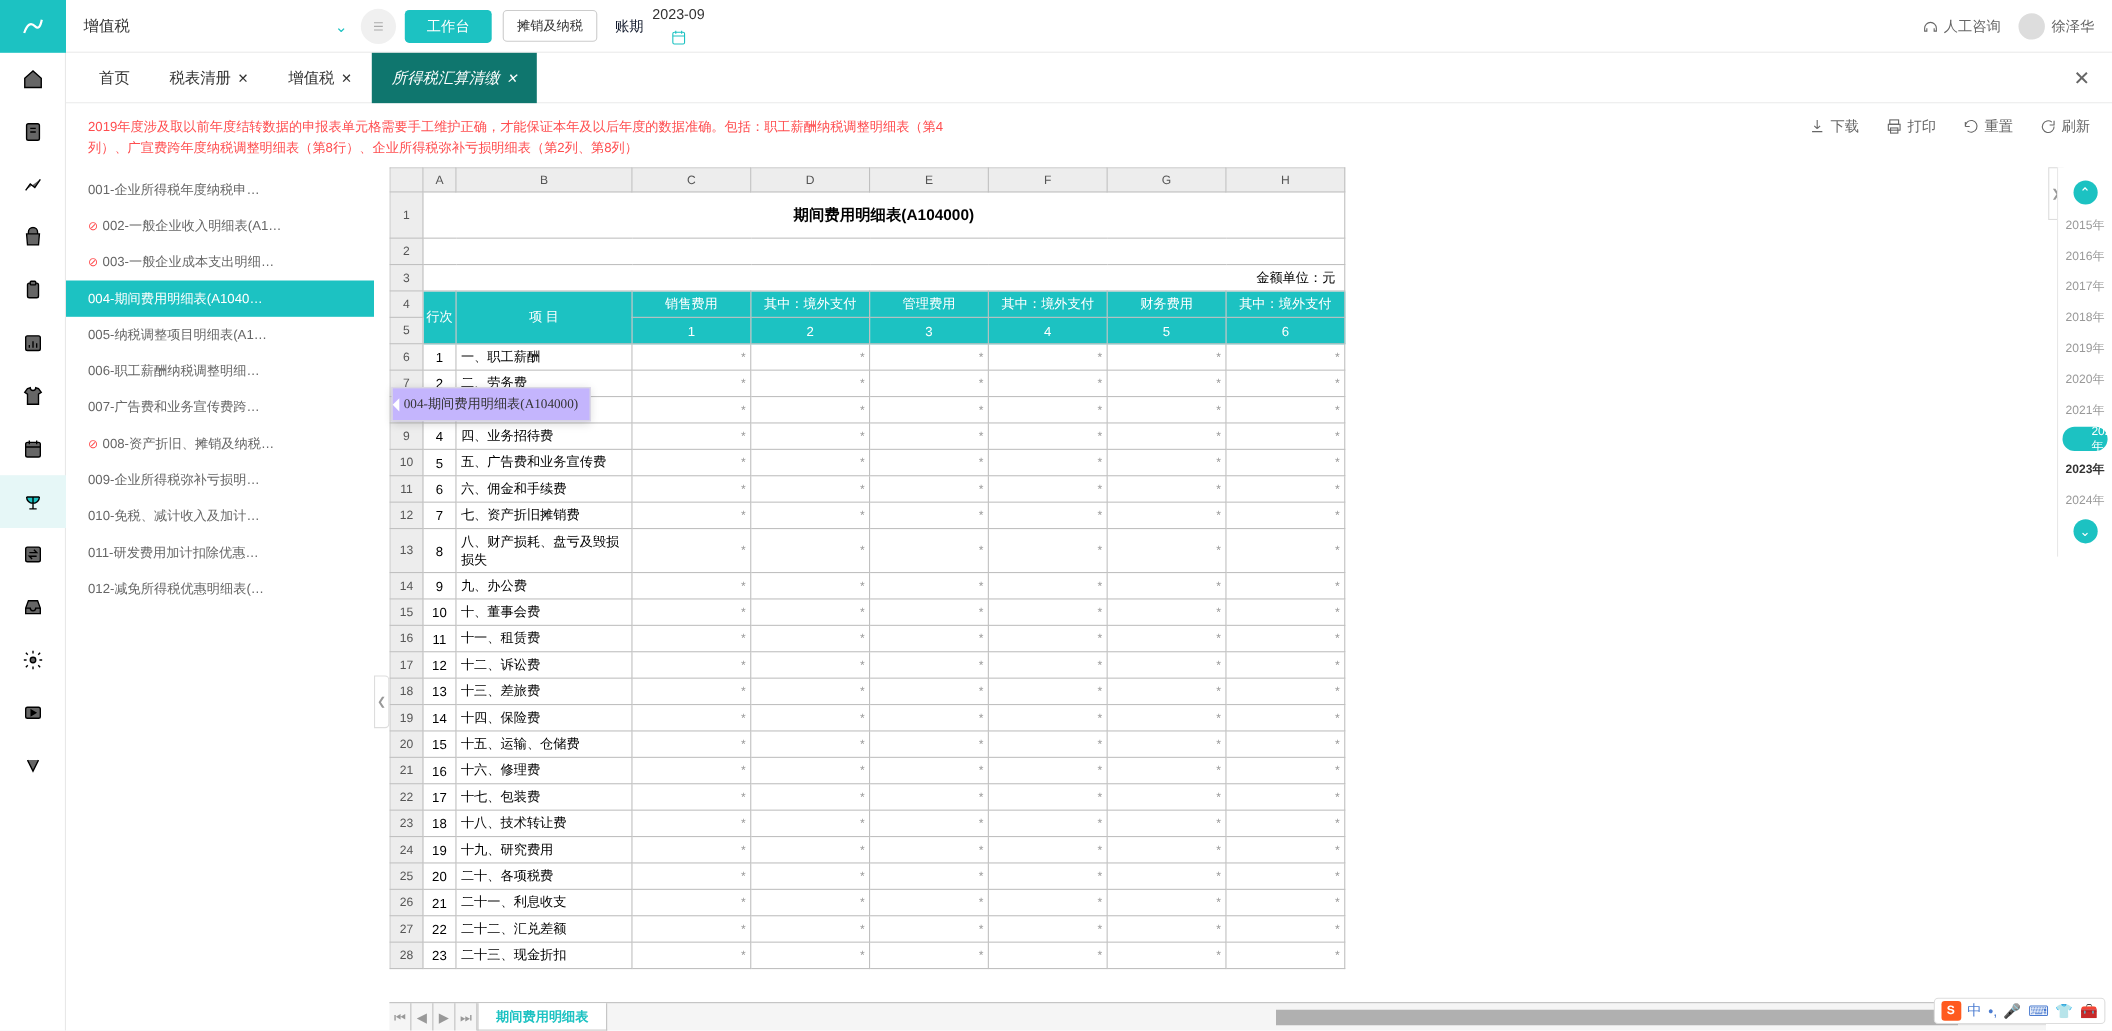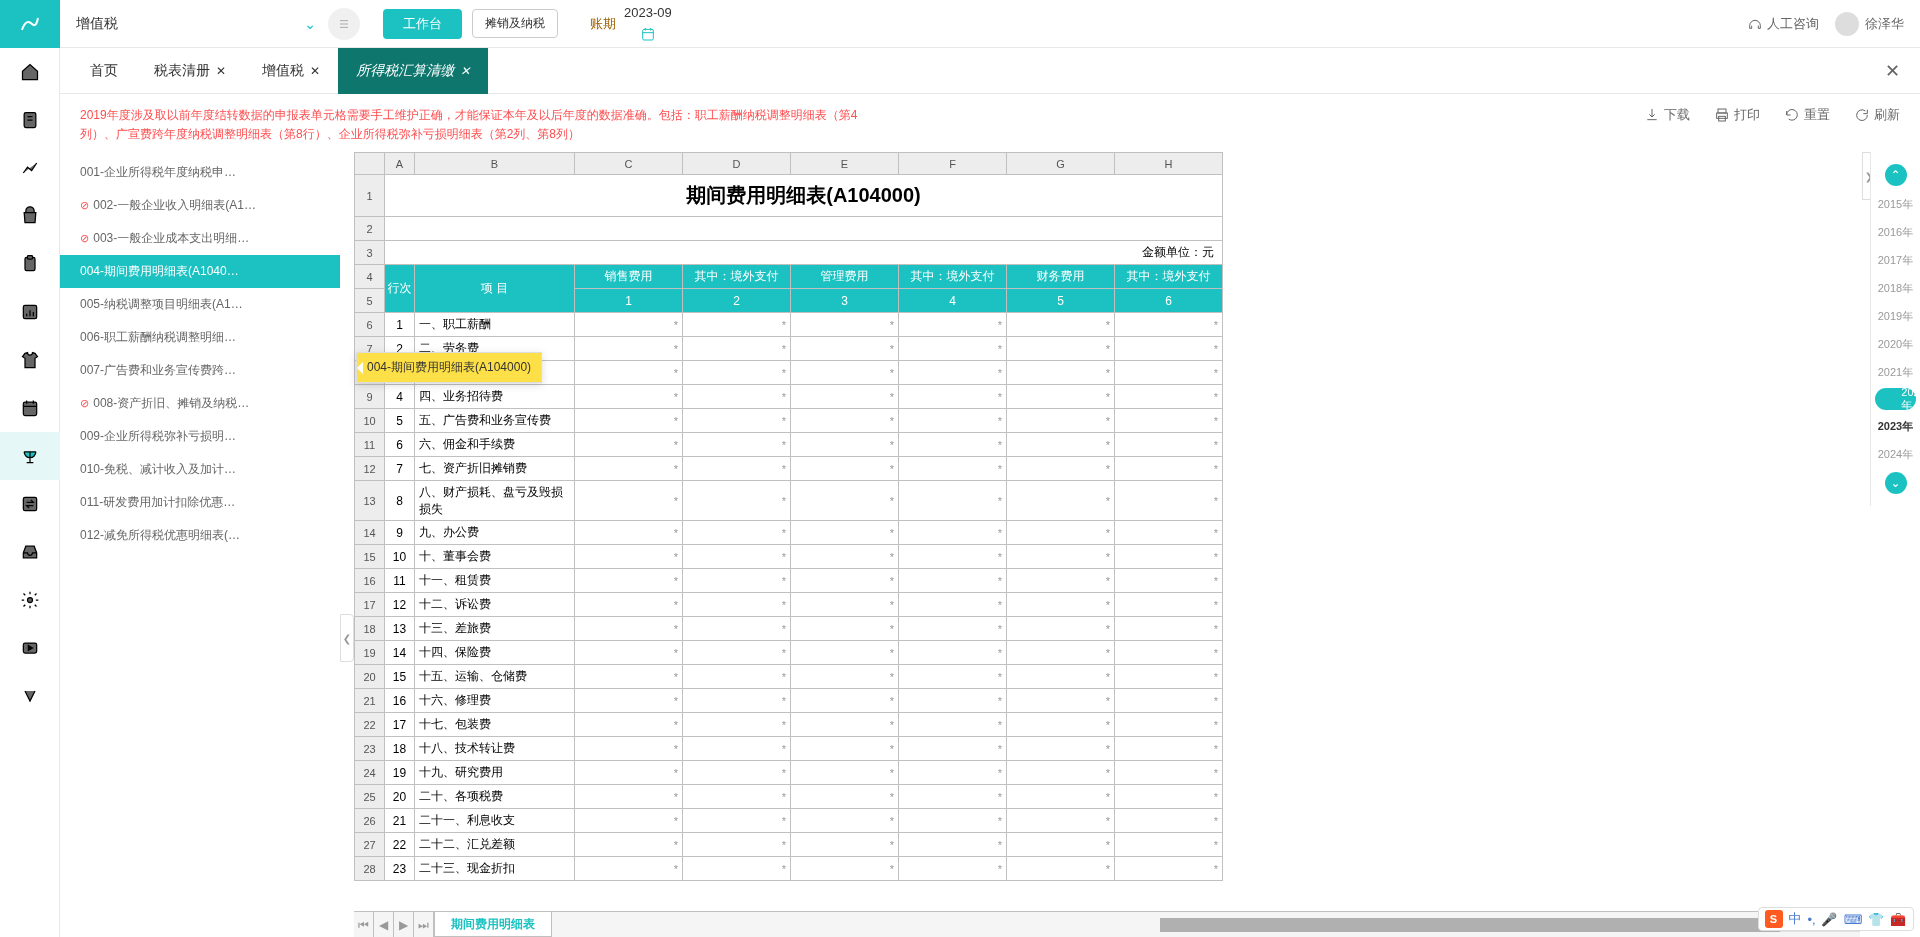--- a/index.html
+++ b/index.html
@@ -12,23 +12,23 @@
 .left-sidebar .nav-item { width: 60px; height: 48px; display: flex; align-items: center; justify-content: center; cursor: pointer; }
 .left-sidebar .nav-item svg { width: 20px; height: 20px; fill: #666; }
 .left-sidebar .nav-item.active { background: #e6f7f7; }
 .left-sidebar .nav-item.active svg { fill: #1cc2c2; }
 
 
 .top-bar { position: absolute; left: 60px; top: 0; right: 0; height: 48px; background: #fff; border-bottom: 1px solid #e8e8e8; display: flex; align-items: center; padding: 0 16px; }
 .top-bar .dropdown { display: flex; align-items: center; color: #333; font-size: 14px; width: 240px; cursor: pointer; }
 .top-bar .dropdown .chevron { margin-left: auto; color: #1cc2c2; }
 .top-bar .icon-btn { width: 32px; height: 32px; border-radius: 50%; background: #f0f0f0; display: flex; align-items: center; justify-content: center; margin-left: 12px; cursor: pointer; }
-.top-bar .workbench-btn { background: #1cc2c2; color: #fff; border: none; padding: 6px 20px; border-radius: 4px; font-size: 13px; margin-left: 23px; cursor: pointer; }
+.top-bar .workbench-btn { background: #1cc2c2; color: #fff; border: none; padding: 6px 20px; border-radius: 4px; font-size: 13px; margin-left: 8px; cursor: pointer; }
 .top-bar .switch-btn { border: 1px solid #ccc; background: #fff; color: #333; padding: 5px 12px; border-radius: 4px; font-size: 12px; margin-left: 10px; cursor: pointer; }
-.top-bar .period-label { font-size: 13px; color: #a16207; margin-left: 32px; }
+.top-bar .period-label { font-size: 13px; color: #0f172a; margin-left: 16px; }
 .top-bar .period-value { font-size: 13px; color: #333; margin-left: 8px; display: flex; align-items: center; gap: 6px; flex-direction: column; }
 .top-bar .right-side { margin-left: auto; display: flex; align-items: center; gap: 16px; font-size: 13px; color: #666; }
 .top-bar .right-side .user { display: flex; align-items: center; gap: 6px; }
 .top-bar .right-side .avatar { width: 24px; height: 24px; border-radius: 50%; background: #ddd; }
 
 
 .tabs-bar { position: absolute; left: 60px; top: 48px; right: 0; height: 46px; background: #fff; border-bottom: 1px solid #e8e8e8; display: flex; align-items: center; padding: 0 12px; }
 .tabs-bar .tab { padding: 0 18px; height: 46px; display: flex; align-items: center; font-size: 14px; color: #333; cursor: pointer; gap: 6px; }
 .tabs-bar .tab.active { background: #0f766e; color: #fff; font-style: italic; }
 .tabs-bar .tab .close { font-size: 12px; }
@@ -43,35 +43,35 @@
 .toolbar { margin-left: auto; display: flex; gap: 24px; font-size: 13px; color: #666; }
 .toolbar .tool-btn { display: flex; align-items: center; gap: 4px; cursor: pointer; }
 
 
 .form-list { position: absolute; left: 0; top: 58px; width: 280px; bottom: 0; overflow-y: auto; padding: 4px 0; }
 .form-list .form-item { padding: 8px 12px 8px 20px; font-size: 12px; color: #666; cursor: pointer; white-space: nowrap; overflow: hidden; text-overflow: ellipsis; position: relative; }
 .form-list .form-item.active { background: #1cc2c2; color: #fff; }
 .form-list .form-item .warn-icon { color: #ff4d4f; margin-right: 4px; font-size: 11px; }
 
 
-.tooltip { position: absolute; left: 296px; top: 258px; background: #fde047; border: 1px solid #ddd; box-shadow: 0 2px 8px rgba(0,0,0,.15); padding: 6px 10px; font-size: 12px; color: #333; z-index: 50; white-space: nowrap; }
+.tooltip { position: absolute; left: 296px; top: 258px; background: #c4b5fd; border: 1px solid #ddd; box-shadow: 0 2px 8px rgba(0,0,0,.15); padding: 6px 10px; font-size: 12px; color: #333; z-index: 50; white-space: nowrap; font-family: Liberation Serif, serif; }
 .tooltip::before { content: ""; position: absolute; left: -6px; top: 50%; transform: translateY(-50%); border: 6px solid transparent; border-right-color: #fff; }
 
 
 .collapse-handle { position: absolute; left: 280px; top: 520px; width: 14px; height: 48px; background: #fff; border: 1px solid #ddd; border-radius: 0 4px 4px 0; display: flex; align-items: center; justify-content: center; cursor: pointer; font-size: 10px; color: #999; z-index: 20; }
 
 
 .sheet-area { position: absolute; left: 294px; top: 58px; right: 60px; bottom: 0; background: #fff; }
 .sheet { width: 100%; height: calc(100% - 30px); overflow: auto; position: relative; }
 .sheet table { border-collapse: collapse; }
 .sheet td, .sheet th { border: 1px solid #c0c0c0; font-size: 12px; height: 24px; }
 .sheet .col-header td { background: #ededed; text-align: center; color: #555; height: 22px; font-size: 11px; }
 .sheet .row-header { background: #ededed; text-align: center; color: #555; width: 30px; font-size: 11px; }
 .sheet .corner { background: #ededed; width: 30px; }
-.sheet .title-cell { text-align: center; font-size: 20px; font-weight: bold; height: 42px; background: #fff; }
+.sheet .title-cell { text-align: center; font-size: 14px; font-weight: bold; height: 42px; background: #fff; }
 .sheet .unit-cell { text-align: right; padding-right: 8px; font-size: 12px; }
 .sheet .header-teal { background: #1cc2c2; color: #fff; text-align: center; font-size: 12px; margin-top: 36px; }
 .sheet .item-col { width: 160px; padding-left: 4px; }
 .sheet .num-col { width: 30px; text-align: center; }
 .sheet .val-col { width: 108px; text-align: right; padding-right: 4px; font-size: 11px; color: #999; }
 
 
 .sheet-tabs { position: absolute; left: 0; right: 0; bottom: 0; height: 26px; background: #f5f5f5; border-top: 1px solid #c0c0c0; display: flex; align-items: center; font-size: 12px; }
 .sheet-tabs .nav-arrow { width: 20px; text-align: center; color: #999; cursor: pointer; border-right: 1px solid #c0c0c0; height: 100%; display: flex; align-items: center; justify-content: center; }
 .sheet-tabs .sheet-tab { padding: 0 16px; background: #fff; border: 1px solid #c0c0c0; border-top: none; height: 100%; display: flex; align-items: center; color: #1cc2c2; font-weight: bold; }

